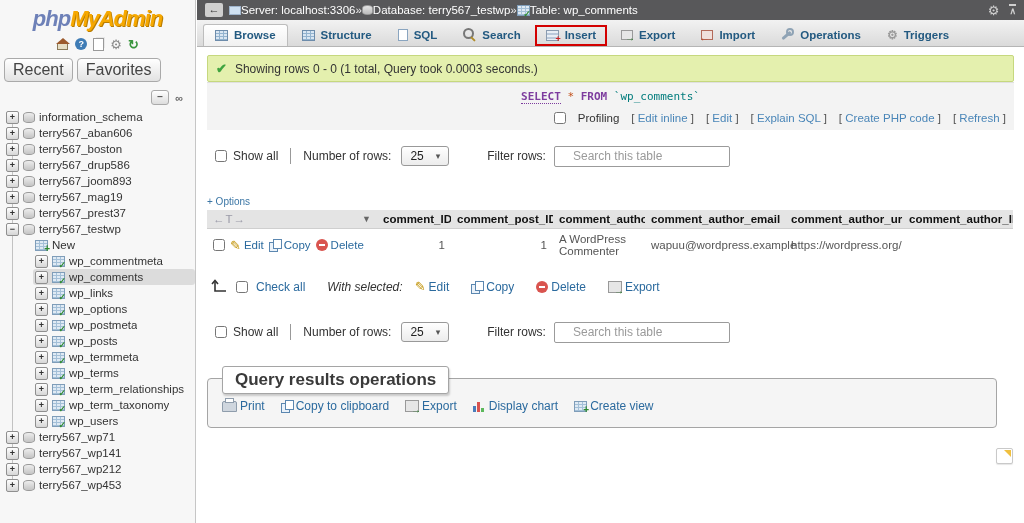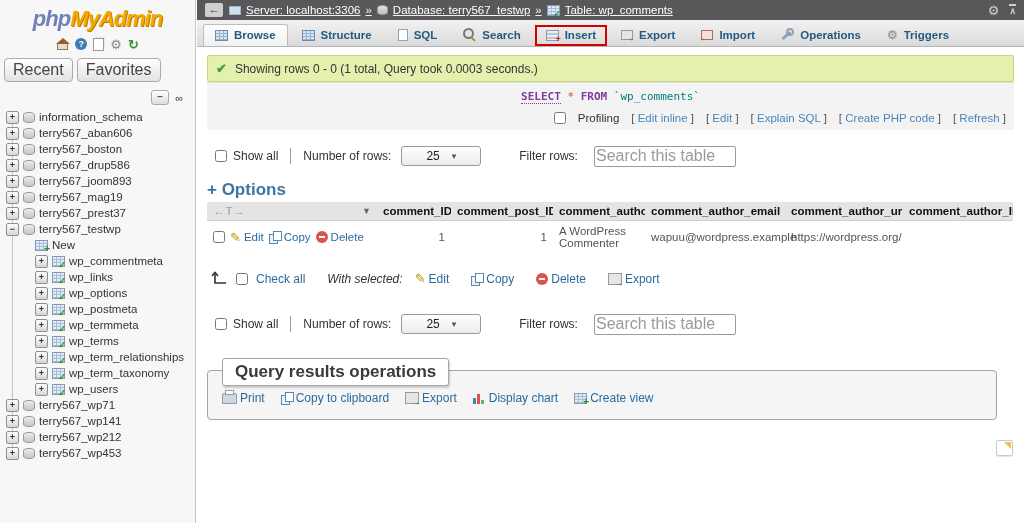--- a/index.html
+++ b/index.html
@@ -38,21 +38,21 @@
   .g-home:after{content:"";position:absolute;left:0;top:-1px;border-left:7px solid transparent;border-right:7px solid transparent;border-bottom:6px solid #9c5a2d;}
   .g-help{width:12px;height:12px;border-radius:50%;background:#3f7cb5;color:#fff;font:bold 9px/12px "Liberation Sans",sans-serif;text-align:center;display:inline-block;}
   .g-help:before{content:"?";}
   .g-doc{width:9px;height:11px;background:#fff;border:1px solid #999;display:inline-block;box-shadow:2px -2px 0 -1px #e8e8e8;}
   .g-gear{color:#8a8a8a;font-size:13px;line-height:13px;}
   .g-refresh{color:#39953d;font-weight:bold;font-size:13px;line-height:13px;}
   
   .main{position:absolute;left:197px;top:0;right:0;bottom:0;background:#fff;}
   .topbar{height:20px;background:#58585a;display:flex;align-items:center;gap:6px;padding:0 8px;color:#f0f0f0;font-size:11.5px;}
   .backbtn{width:18px;height:14px;background:#cfcfcf;border-radius:2px;color:#333;font:bold 11px/13px "Liberation Sans",sans-serif;text-align:center;cursor:pointer;}
-  .crumb{display:flex;align-items:center;gap:5px;text-decoration:underline;}
+  .crumb{display:flex;align-items:center;}
   .crumb a{color:#fff;text-decoration:none;cursor:pointer;}
   .b-server{width:12px;height:9px;border:1px solid #9fb4cc;background:#cfe0f0;box-sizing:border-box;}
   .b-db{width:11px;height:10px;background:linear-gradient(#e3e3e3,#bdbdbd);border:1px solid #999;border-radius:5px/3px;box-sizing:border-box;}
   .topbar-right{margin-left:auto;display:flex;gap:10px;align-items:center;}
   .tb-gear{color:#cfcfcf;font-size:13px;cursor:pointer;}
   .tb-collapse{color:#cfcfcf;font:bold 9px/9px "Liberation Sans",sans-serif;border-top:2px solid #cfcfcf;padding-top:1px;cursor:pointer;}
   
   .tabbar{height:27px;background:linear-gradient(#f2f2f2,#dadada);border-bottom:1px solid #b5b5b5;display:flex;align-items:flex-end;padding:0 0 0 6px;gap:2px;box-sizing:border-box;}
   .tab{display:flex;align-items:center;gap:6px;padding:4px 11px 5px;color:#235a81;font-weight:bold;font-size:11.5px;border:1px solid transparent;border-bottom:none;border-radius:3px 3px 0 0;cursor:pointer;white-space:nowrap;}
   .tab.active{background:linear-gradient(#ffffff,#f0f0f0);border-color:#bdbdbd;}
@@ -84,26 +84,26 @@
   .kw.dots{border-bottom:1px dotted #7d3c9e;}
   .op{color:#c24f18;}
   .ident{color:#007c7c;}
   .proline{display:flex;justify-content:flex-end;align-items:center;gap:12px;margin-top:9px;font-size:11.5px;color:#333;}
   .proline .blink{color:#4a86b8;text-decoration:none;cursor:pointer;}
   .proline .blink:before{content:"[ ";color:#555;}
   .proline .blink:after{content:" ]";color:#555;}
   input[type=checkbox]{width:12px;height:12px;margin:0;vertical-align:middle;}
   .rowctl{display:flex;align-items:center;margin-top:14px;padding-left:8px;font-size:12px;color:#333;height:24px;}
   .vdiv{border-left:1px solid #999;height:16px;margin:0 12px;}
-  .sel-box{border:1px solid #999;border-radius:3px;background:linear-gradient(#fff,#ececec);padding:2px 24px;display:inline-flex;align-items:center;gap:12px;margin-left:10px;cursor:pointer;font-size:12px;color:#222;}
+  .sel-box{border:1px solid #999;border-radius:3px;background:linear-gradient(#fff,#ececec);padding:2px 8px;display:inline-flex;align-items:center;gap:12px;margin-left:10px;cursor:pointer;font-size:12px;color:#222;}
   .caret{font-size:9px;color:#555;}
   .filterlab{margin-left:38px;}
-  .filter-input{margin-left:16px;width:138px;height:17px;border:1px solid #9b9b9b;border-radius:2px;padding:1px 1px;font-size:16px;color:#333;font-family:"Liberation Sans",sans-serif;}
+  .filter-input{margin-left:8px;width:138px;height:17px;border:1px solid #9b9b9b;border-radius:2px;padding:1px 18px;font-size:12px;color:#333;font-family:"Liberation Sans",sans-serif;}
   .filter-input::placeholder{color:#9a9a9a;}
-  .optlink{margin-top:12px;color:#3b76a5;font-size:17px;cursor:pointer;display:inline-block;font-weight:bold;}
+  .optlink{margin-top:28px;color:#3b76a5;font-size:10px;cursor:pointer;display:inline-block;}
   
   table.res{border-collapse:collapse;margin-top:2px;table-layout:fixed;width:806px;}
   table.res th{background:#e4e4e4;border-bottom:1px solid #cfcfcf;font-size:11.5px;color:#111;text-align:left;padding:3px 6px;font-weight:bold;white-space:nowrap;overflow:hidden;cursor:pointer;}
   table.res td{padding:4px 6px;font-size:11.5px;color:#555;vertical-align:middle;}
   .th-actions{display:flex;justify-content:space-between;align-items:center;color:#8a8a8a;font-weight:normal;}
   .reorder{letter-spacing:1px;color:#9a9aa8;cursor:pointer;}
   .sorticon{color:#666;font-size:9px;cursor:pointer;}
   td.num{text-align:right;padding-right:10px;color:#444;}
   .actcell{display:flex;align-items:center;gap:5px;white-space:nowrap;}
   .alink{color:#2b6a9e;text-decoration:none;cursor:pointer;display:inline-flex;align-items:center;gap:3px;}
@@ -200,34 +200,44 @@
     <div class="sub">
       <div class="trow">
         <span class="tbi newplus"></span>
           <span class="lbl">New</span>
       </div>
       <div class="trow">
         <span class="pm plus"></span>
           <span class="tbi check"></span>
           <span class="lbl">wp_commentmeta</span>
       </div>
+      <div class="trow selrow">
+        <span class="pm plus"></span>
+          <span class="tbi check"></span>
+          <span class="lbl">wp_comments</span>
+      </div>
       <div class="trow">
         <span class="pm plus"></span>
           <span class="tbi check"></span>
           <span class="lbl">wp_links</span>
       </div>
       <div class="trow">
         <span class="pm plus"></span>
           <span class="tbi check"></span>
           <span class="lbl">wp_options</span>
       </div>
       <div class="trow">
         <span class="pm plus"></span>
           <span class="tbi check"></span>
           <span class="lbl">wp_postmeta</span>
+      </div>
+      <div class="trow">
+        <span class="pm plus"></span>
+          <span class="tbi check"></span>
+          <span class="lbl">wp_posts</span>
       </div>
       <div class="trow">
         <span class="pm plus"></span>
           <span class="tbi check"></span>
           <span class="lbl">wp_termmeta</span>
       </div>
       <div class="trow">
         <span class="pm plus"></span>
           <span class="tbi check"></span>
           <span class="lbl">wp_terms</span>

